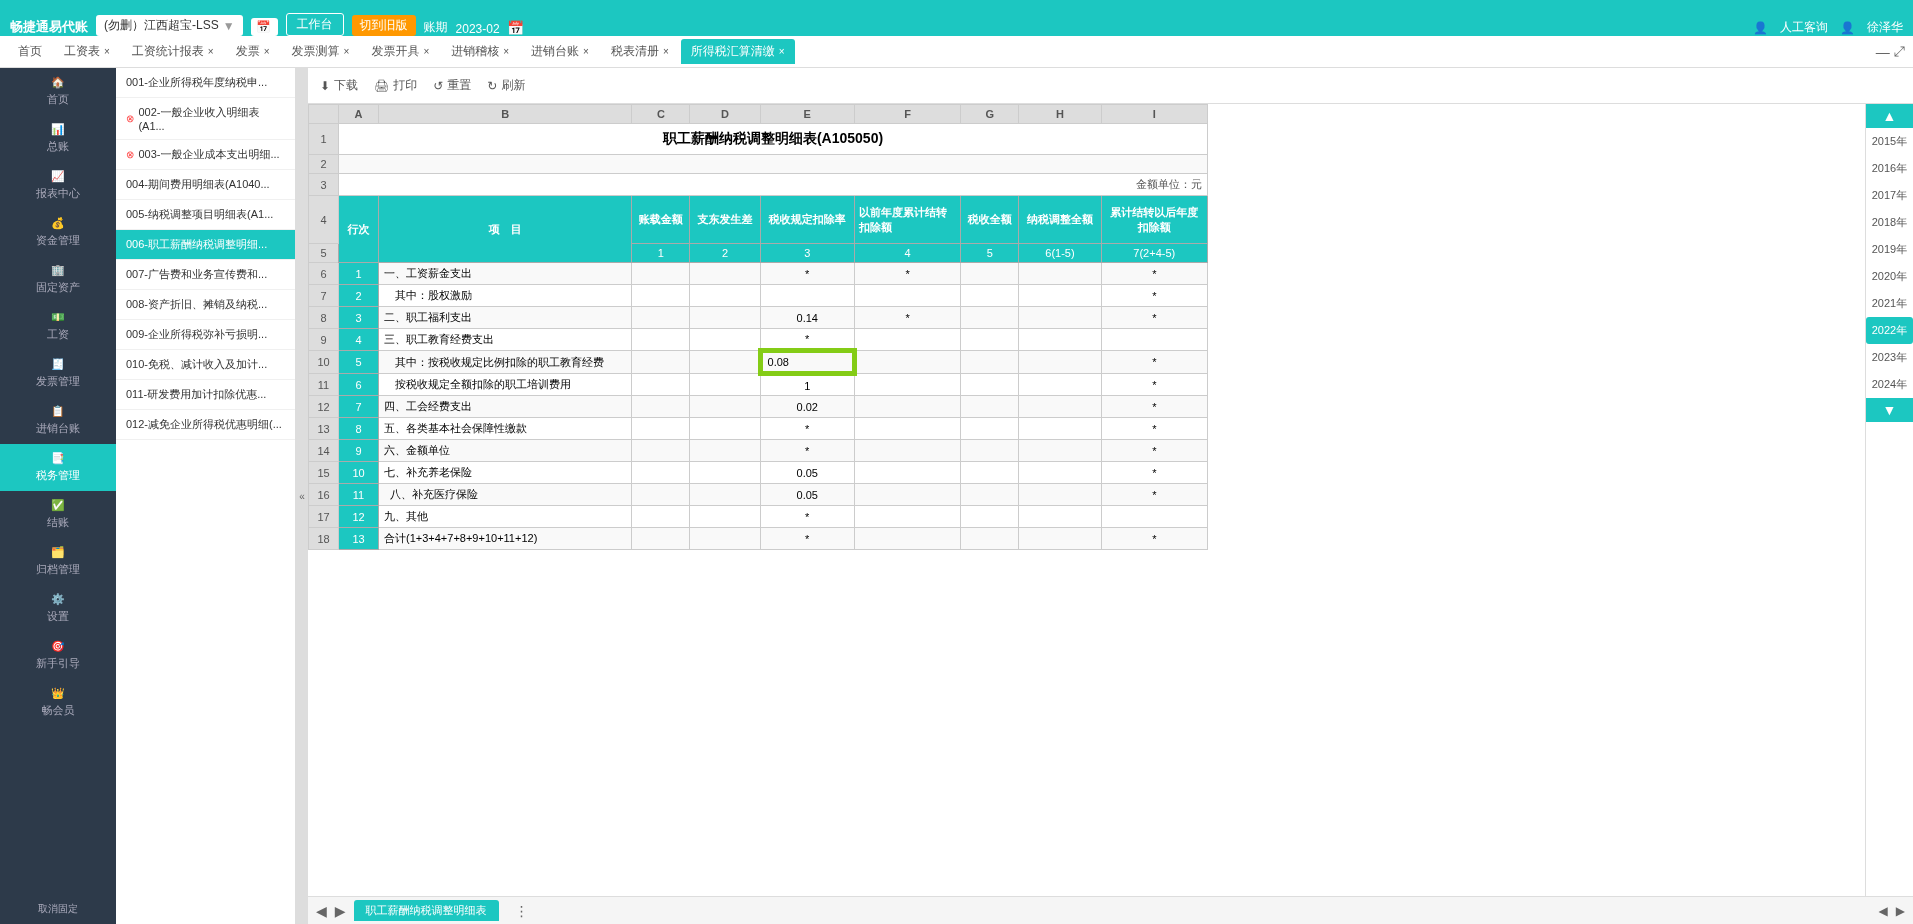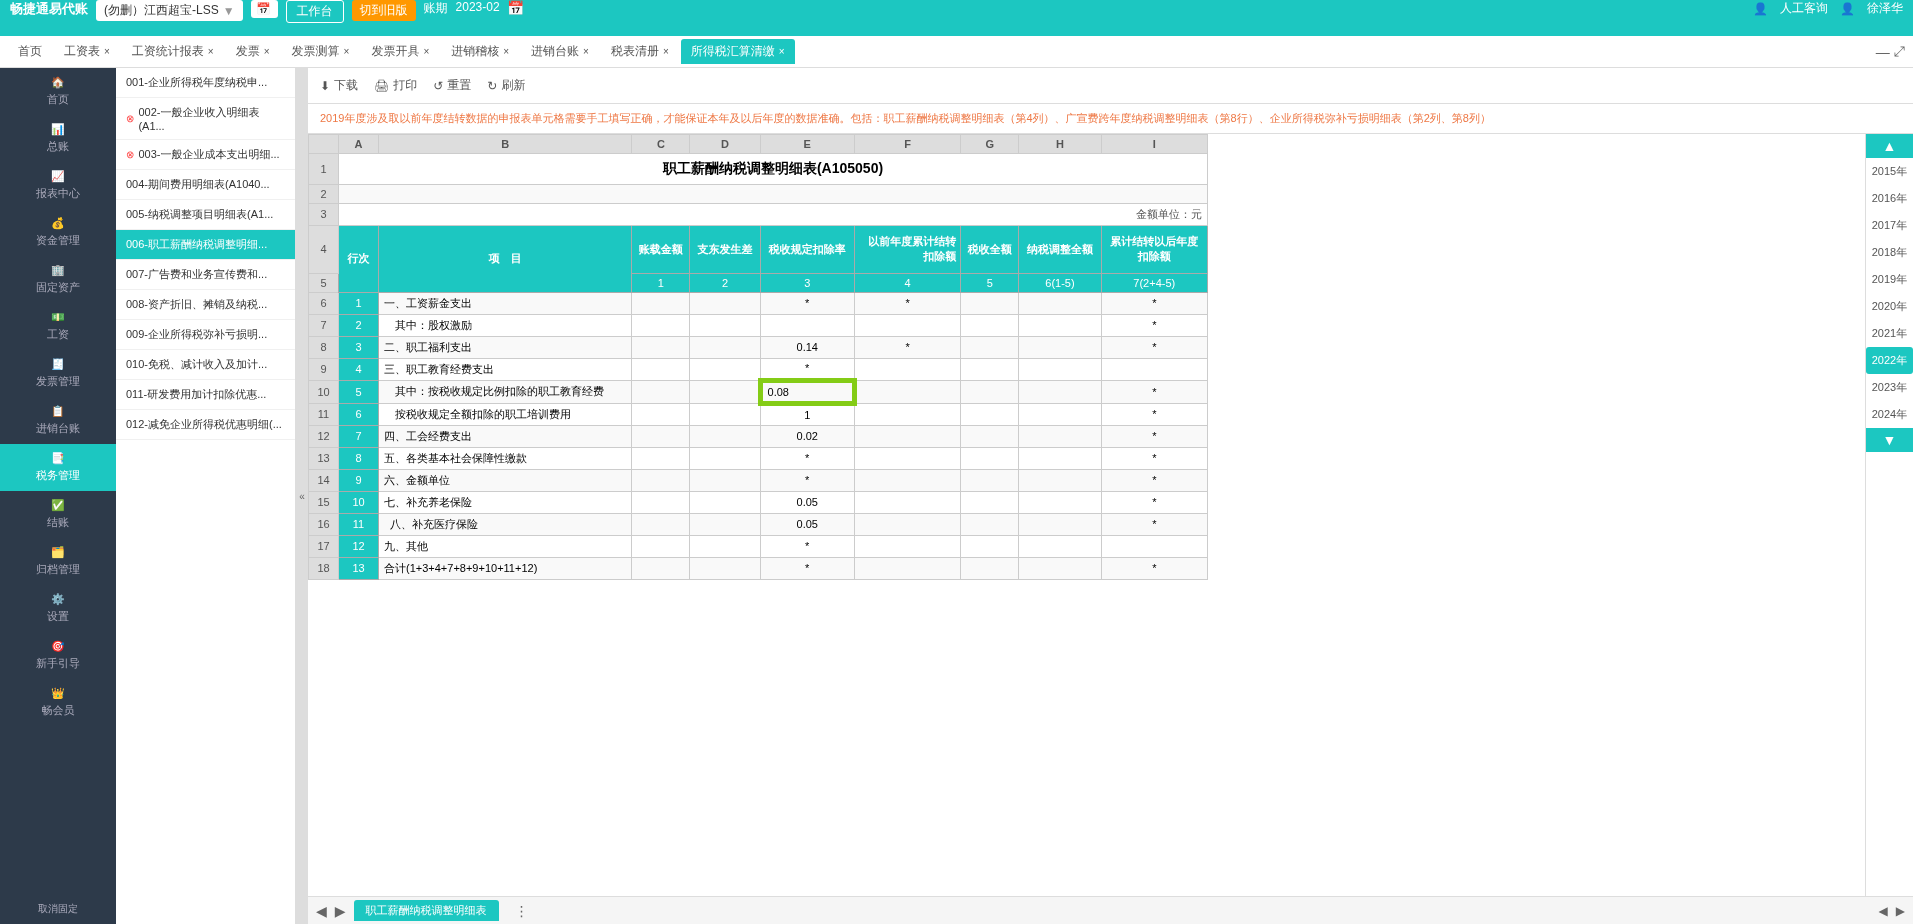--- a/index.html
+++ b/index.html
@@ -1,19 +1,19 @@
 <!DOCTYPE html>
 <html><head>
   <meta charset="utf-8">
   <style>
     * { margin: 0; padding: 0; box-sizing: border-box; }
     body { font-family: 'Microsoft YaHei', Arial, sans-serif; font-size: 12px; background: #f0f2f5; display: flex; flex-direction: column; height: 924px; overflow: hidden; }
 
     
-    .topbar { height: 36px; background: #1cc7c1; display: flex; align-items: flex-start; padding: 0 10px; gap: 8px; flex-shrink: 0; }
+    .topbar { height: 36px; background: #1cc7c1; display: flex; align-items: flex-end; padding: 0 10px; gap: 8px; flex-shrink: 0; }
     .topbar-logo { color: white; font-size: 13px; font-weight: bold; white-space: nowrap; }
     .topbar-company { background: white; border-radius: 3px; padding: 2px 8px; font-size: 12px; color: #333; display: flex; align-items: center; gap: 4px; min-width: 140px; }
     .topbar-company .arrow { color: #999; }
     .topbar-icon-btn { background: white; border: none; border-radius: 3px; padding: 2px 6px; cursor: pointer; font-size: 12px; }
     .topbar-workbench { background: #1cc7c1; border: 1px solid white; color: white; border-radius: 3px; padding: 2px 10px; font-size: 12px; cursor: pointer; }
     .topbar-cut-btn { background: #ff9800; color: white; border: none; border-radius: 3px; padding: 2px 8px; font-size: 12px; cursor: pointer; }
     .topbar-period { color: white; font-size: 12px; display: flex; align-items: center; gap: 4px; }
     .topbar-right { margin-left: auto; display: flex; align-items: center; gap: 12px; color: white; font-size: 12px; }
 
     
@@ -265,23 +265,20 @@
         <div class="toolbar-btn">
           <span>↺</span>
           <span>重置</span>
         </div>
         <div class="toolbar-btn">
           <span>↻</span>
           <span>刷新</span>
         </div>
       </div>
 
-      <div class="notice">
-        <span>2019年度涉及取以前年度结转数据的申报表单元格需要手工填写正确，才能保证本年及以后年度的数据准确。包括：职工薪酬纳税调整明细表（第4列）、广宣费跨年度纳税调整明细表（第8行）、企业所得税弥补亏损明细表（第2列、第8列）</span>
-      </div>
 
       <div class="sheet-area">
         <div class="table-wrapper">
           <table>
 
             <thead>
               <tr>
                 <th style="background:#ddd;color:#555;width:30px;"></th>
                 <th style="background:#ddd;color:#555;text-align:center;">A</th>
                 <th style="background:#ddd;color:#555;text-align:center;">B</th>
@@ -311,21 +308,21 @@
                 <td colspan="9" style="text-align:right;font-size:11px;color:#555;border:1px solid #ccc;padding:3px 5px;">金额单位：元</td>
               </tr>
 
               <tr>
                 <td style="background:#ddd;color:#555;text-align:center;">4</td>
                 <td style="background:#1cc7c1;color:white;text-align:center;font-weight:bold;padding:6px 4px;border:1px solid #aaa;width:40px;" rowspan="2">行次</td>
                 <td style="background:#1cc7c1;color:white;text-align:center;font-weight:bold;padding:6px 4px;border:1px solid #aaa;min-width:200px;" rowspan="2">项　目</td>
                 <td style="background:#1cc7c1;color:white;text-align:center;font-weight:bold;padding:6px 4px;border:1px solid #aaa;">账载金额</td>
                 <td style="background:#1cc7c1;color:white;text-align:center;font-weight:bold;padding:6px 4px;border:1px solid #aaa;">支东发生差</td>
                 <td style="background:#1cc7c1;color:white;text-align:center;font-weight:bold;padding:16px 4px;border:1px solid #aaa;">税收规定扣除率</td>
-                <td style="background:#1cc7c1;color:white;text-align:right;font-weight:bold;padding:6px 4px;border:1px solid #aaa;">以前年度累计结转<br>扣除额</td>
+                <td style="background:#1cc7c1;color:white;text-align:left;font-weight:bold;padding:6px 4px;border:1px solid #aaa;">以前年度累计结转<br>扣除额</td>
                 <td style="background:#1cc7c1;color:white;text-align:center;font-weight:bold;padding:6px 4px;border:1px solid #aaa;">税收全额</td>
                 <td style="background:#1cc7c1;color:white;text-align:center;font-weight:bold;padding:6px 4px;border:1px solid #aaa;">纳税调整全额</td>
                 <td style="background:#1cc7c1;color:white;text-align:center;font-weight:bold;padding:6px 4px;border:1px solid #aaa;">累计结转以后年度<br>扣除额</td>
               </tr>
 
               <tr>
                 <td style="background:#ddd;color:#555;text-align:center;">5</td>
                 <td style="background:#1cc7c1;color:white;text-align:center;border:1px solid #aaa;">1</td>
                 <td style="background:#1cc7c1;color:white;text-align:center;border:1px solid #aaa;">2</td>
                 <td style="background:#1cc7c1;color:white;text-align:center;border:1px solid #aaa;">3</td>

